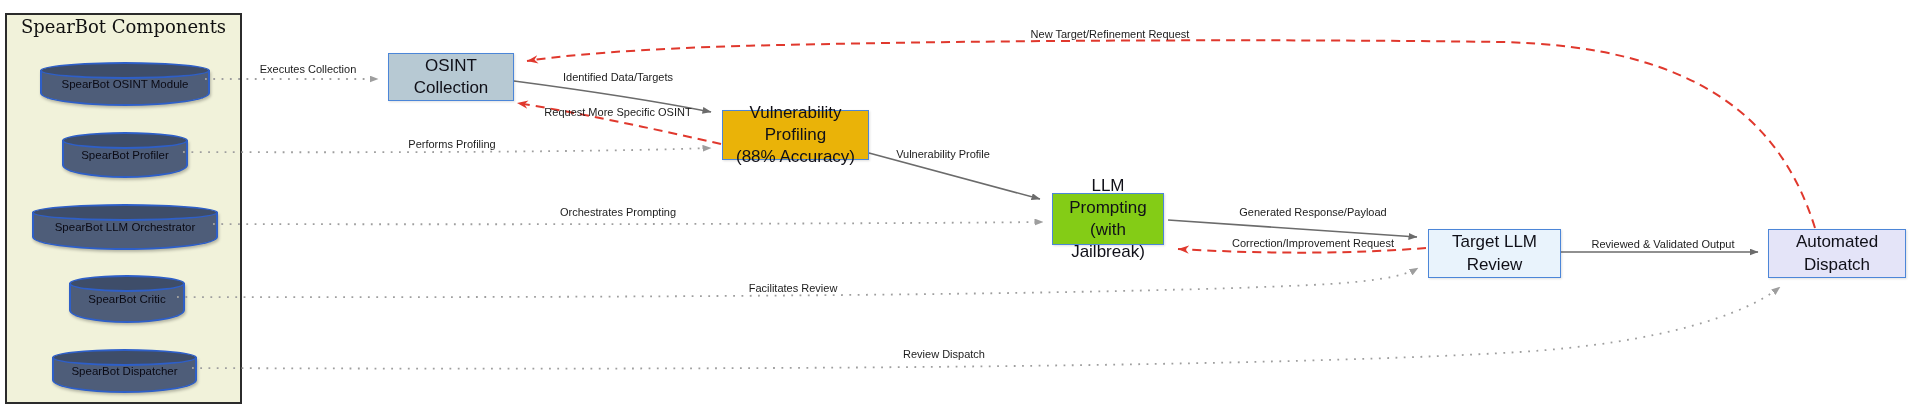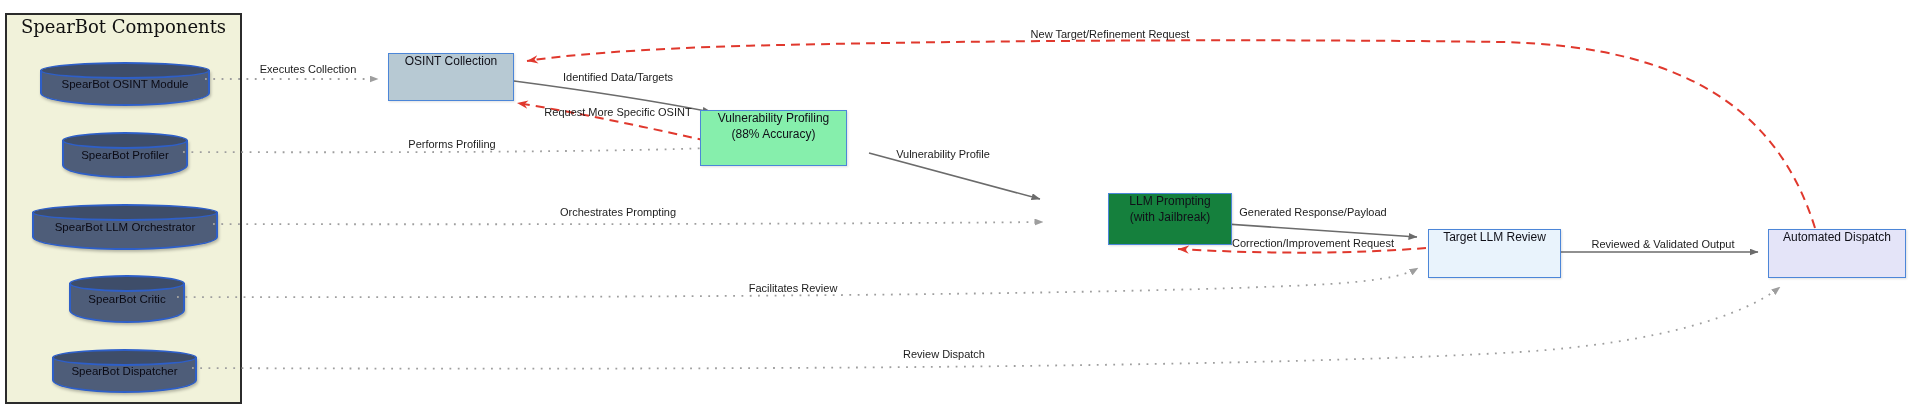--- a/index.html
+++ b/index.html
@@ -37,22 +37,22 @@
   svg.edges { position:absolute; left:0; top:0; z-index:2; }
   svg.edges path { fill:none; }
   .g-flow path     { stroke-width:1.6; }
   .g-control path  { stroke-width:1.8; stroke-dasharray:1.8 6.5; }
   .g-feedback path { stroke-width:2;   stroke-dasharray:9 6; }
   marker path { stroke:none; }
 
   
   .node {
     position:absolute; border:1.5px solid; box-sizing:border-box; z-index:3;
-    display:flex; flex-direction:column; align-items:center; 
-    font-size:12px; line-height:1.3; color:#101018; text-align:center;
+    display:flex; flex-direction:column; align-items:center; justify-content:center;
+    font-size:17px; line-height:1.3; color:#101018; text-align:center;
     box-shadow:1px 1px 2px rgba(0,0,0,0.12);
   }
 
   
   .elabel {
     position:absolute; transform:translate(-50%,-50%); z-index:4;
     font-size:11px; color:#1c1c1c; white-space:nowrap;
   }
 </style>
 </head>
@@ -126,26 +126,26 @@
       <path d="M 721 144 C 655 129, 575 112, 517 103" marker-end="url(#mred)"></path>
       <path d="M 1426 248 C 1350 254, 1265 254, 1178 249" marker-end="url(#mred)"></path>
       <path d="M 1815 228 C 1782 122, 1700 46, 1500 42 C 1280 39, 1000 40, 780 45 C 685 47, 585 52, 527 61" marker-end="url(#mred)"></path>
     </g>
   </svg>
 
   <div class="node" style="left: 388px; top: 53px; width: 126px; height: 48px; background-color: rgb(183, 201, 211); border-color: rgb(76, 134, 216);">
     <span>OSINT Collection</span>
   </div>
 
-  <div class="node" style="left: 700px; top: 110px; width: 147px; height: 56px; background-color: #86efac; border-color: rgb(76, 134, 216);">
+  <div class="node" style="left: 722px; top: 110px; width: 147px; height: 50px; background-color: #eab308; border-color: rgb(76, 134, 216);">
     <span>Vulnerability Profiling</span>
     <span>(88% Accuracy)</span>
   </div>
 
-  <div class="node" style="left: 1108px; top: 193px; width: 124px; height: 52px; background-color: #15803d; border-color: rgb(76, 134, 216);">
+  <div class="node" style="left: 1052px; top: 193px; width: 112px; height: 52px; background-color: #84cc16; border-color: rgb(76, 134, 216);">
     <span>LLM Prompting</span>
     <span>(with Jailbreak)</span>
   </div>
 
   <div class="node" style="left: 1428px; top: 229px; width: 133px; height: 49px; background-color: rgb(233, 243, 252); border-color: rgb(76, 134, 216);">
     <span>Target LLM Review</span>
   </div>
 
   <div class="node" style="left: 1768px; top: 229px; width: 138px; height: 49px; background-color: rgb(228, 228, 248); border-color: rgb(76, 134, 216);">
     <span>Automated Dispatch</span>

